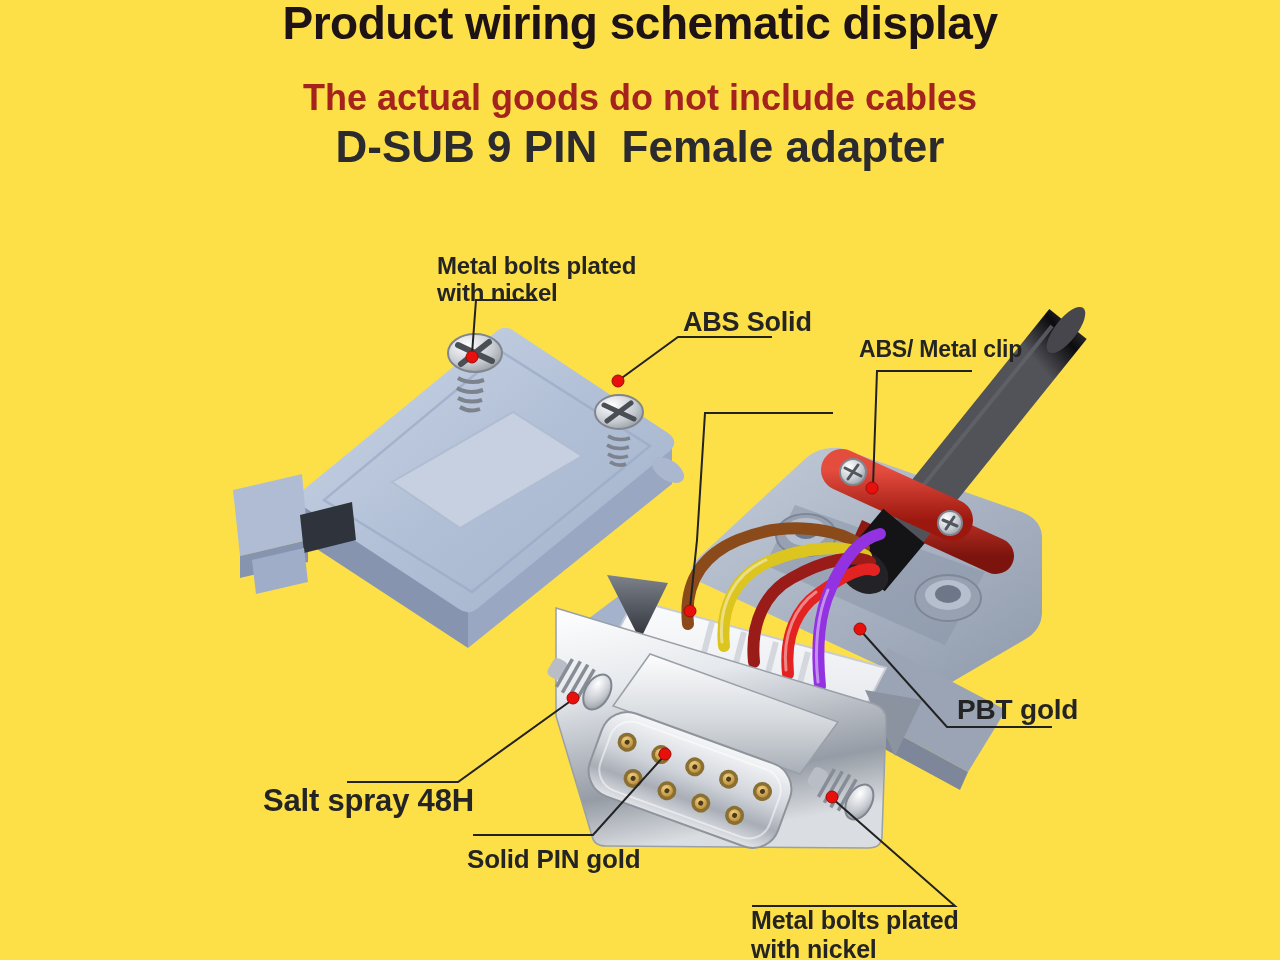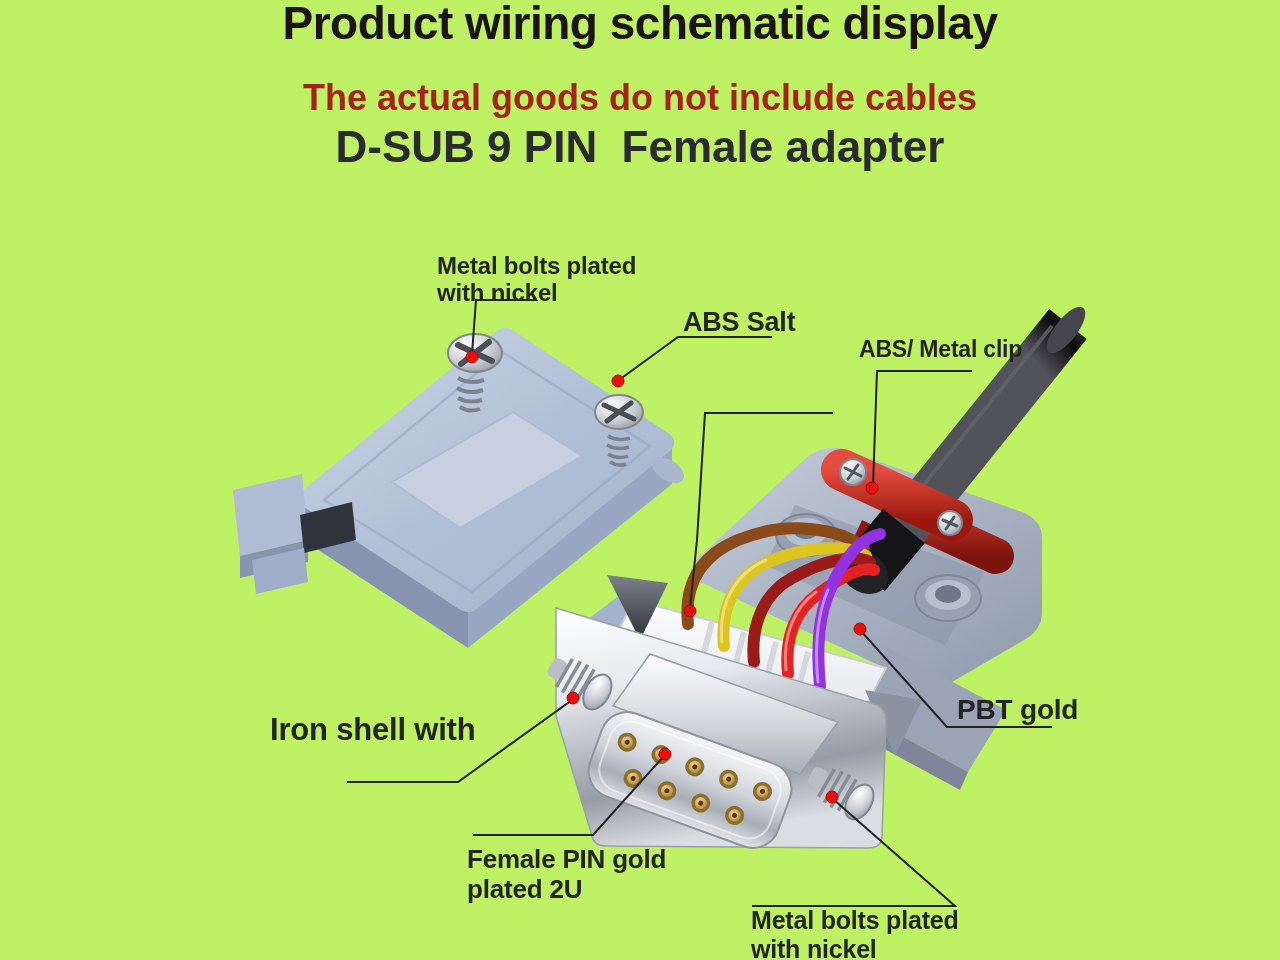--- a/index.html
+++ b/index.html
@@ -1,18 +1,18 @@
 <!DOCTYPE html>
 <html><head>
 <meta charset="utf-8">
 <style>
   html,body{margin:0;padding:0;background:#ffffff;}
   .stage{
     position:relative;width:1280px;height:960px;overflow:hidden;
-    background:#bef264;font-family:"Liberation Sans",sans-serif;
+    background:#fde047;font-family:"Liberation Sans",sans-serif;
   }
   .stage svg{position:absolute;left:0;top:0;}
   .hdr{position:absolute;left:0;width:100%;text-align:center;font-weight:bold;}
   .hdr-title{top:-4px;font-size:46px;letter-spacing:-0.5px;color:#1d1316;}
   .hdr-sub{top:77px;font-size:36px;color:#a5231d;}
   .hdr-product{top:122px;font-size:44px;color:#2b2b2f;white-space:pre;}
   .callout{
     position:absolute;font-weight:bold;color:#242424;line-height:1.14;
     white-space:nowrap;letter-spacing:-0.2px;
   }
@@ -300,35 +300,34 @@
 
   <div class="hdr hdr-title">Product wiring schematic display</div>
   <div class="hdr hdr-sub">The actual goods do not include cables</div>
   <div class="hdr hdr-product">D-SUB 9 PIN  Female adapter</div>
 
   <div class="callout c-metal-top">
     <div>Metal bolts plated</div>
     <div>with nickel</div>
   </div>
 
-  <div class="callout c-abs-case">ABS Salt</div>
+  <div class="callout c-abs-case">ABS Solid</div>
 
   <div class="callout c-clip">ABS/ Metal clip</div>
 
 
   <div class="callout c-pbt">PBT gold</div>
 
   <div class="callout c-iron">
-    <div>Iron shell with</div>
   </div>
 
+  <div class="callout c-salt">Salt spray 48H</div>
 
   <div class="callout c-pin">
-    <div>Female PIN gold</div>
-    <div>plated 2U</div>
+    <div>Solid PIN gold</div>
   </div>
 
   <div class="callout c-metal-bottom">
     <div>Metal bolts plated</div>
     <div>with nickel</div>
   </div>
 
 </div>
 
 </body></html>

